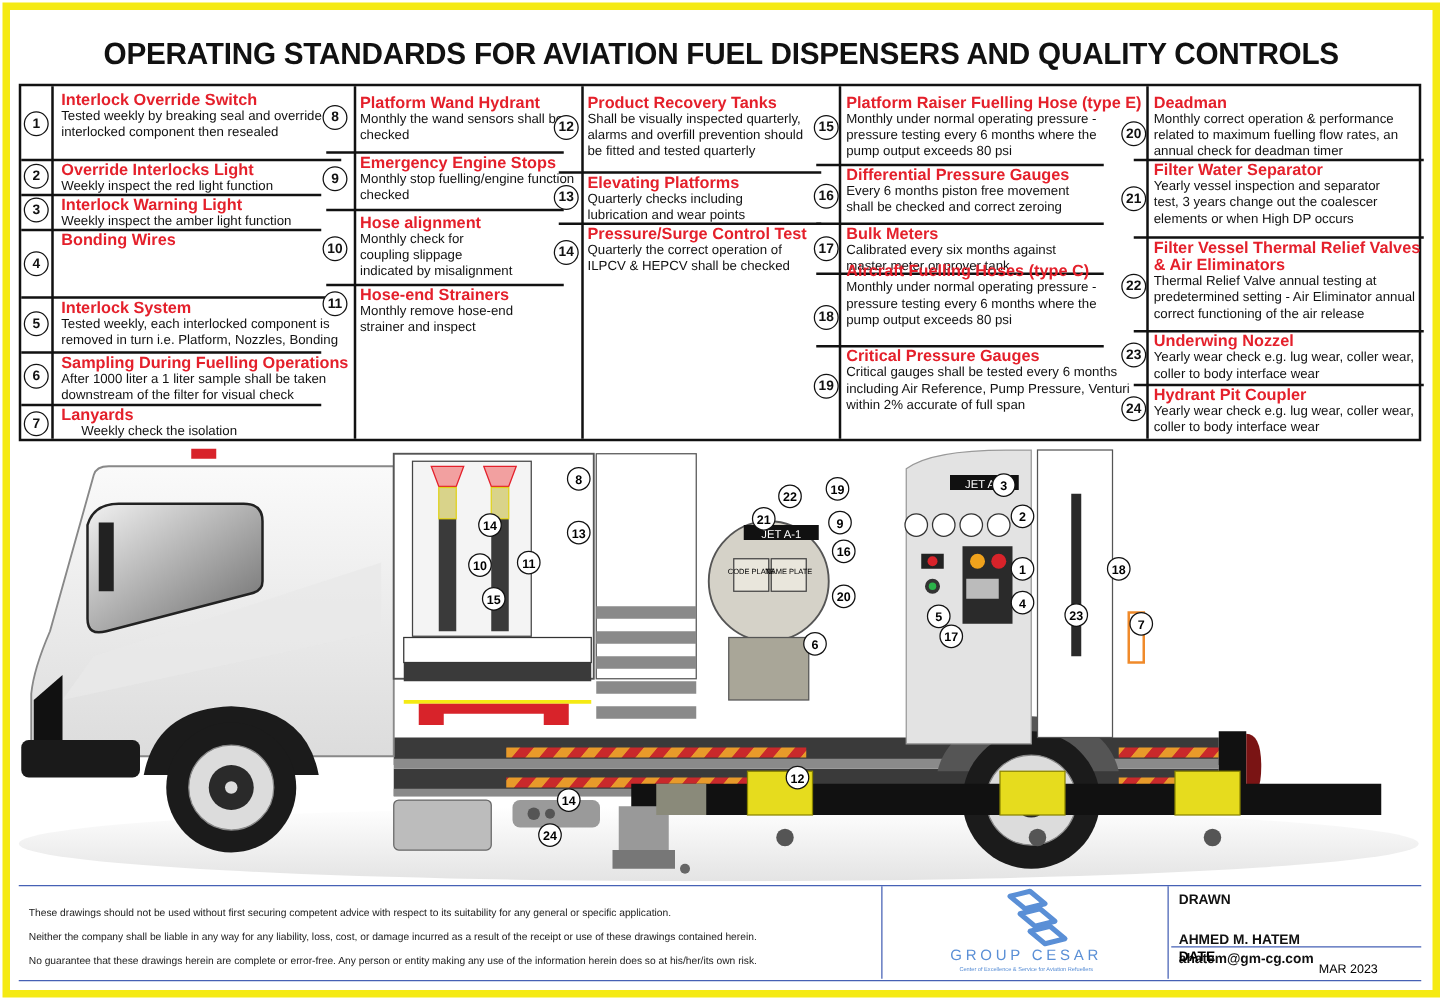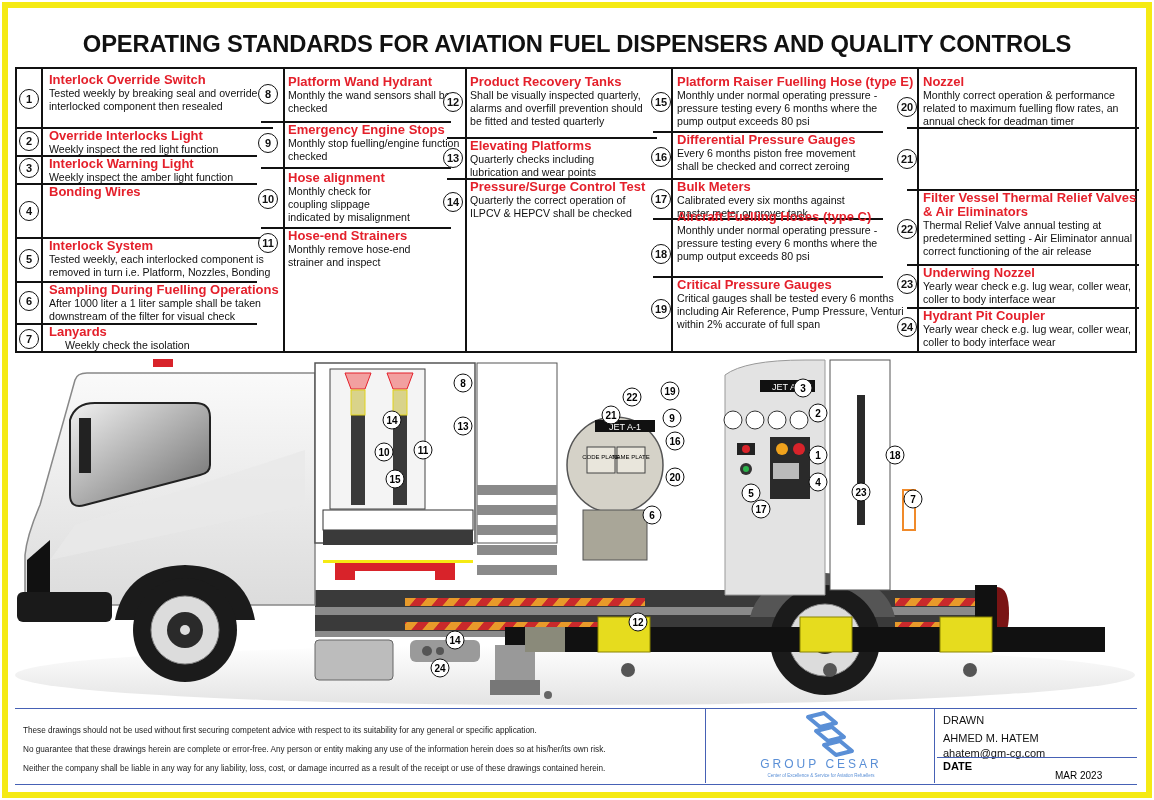--- a/index.html
+++ b/index.html
@@ -12,21 +12,21 @@
   .colsep { position: absolute; top: 0; width: 2px; height: 100%; background: #111; }
   .item { position: absolute; }
   .item .h { color: #e4202b; font-weight: bold; font-size: 13px; line-height: 14px; white-space: nowrap; }
   .item .d { color: #111; font-size: 10.6px; line-height: 13px; }
   .hl { position: absolute; height: 2px; background: #111; }
   .num { position: absolute; width: 20px; height: 20px; border: 1.5px solid #111; border-radius: 50%; background: #fff; font-size: 11px; font-weight: bold; display: flex; align-items: center; justify-content: center; color: #111; }
   .drawing { position: absolute; left: 15px; top: 355px; width: 1122px; height: 350px; }
   .footer { position: absolute; left: 15px; top: 708px; width: 1122px; height: 77px; border-top: 1.5px solid #4661b5; border-bottom: 1.5px solid #4661b5; }
   .disc { position: absolute; left: 8px; top: 12px; font-size: 8.2px; color: #222; line-height: 19px; }
   .logo-box { position: absolute; left: 690px; top: 0; width: 230px; height: 74px; border-left: 1.5px solid #4661b5; border-right: 1.5px solid #4661b5; }
-  .drawn { position: absolute; left: 928px; top: 4px; font-size: 11px; font-weight: normal; color: #111; line-height: 15px; }
+  .drawn { position: absolute; left: 928px; top: 4px; font-size: 11px; font-weight: bold; color: #111; line-height: 15px; }
   .date-row { position: absolute; left: 922px; top: 48px; width: 200px; border-top: 1.5px solid #4661b5; }
 </style>
 </head>
 <body>
 
 <div class="frame"></div>
 
 <div class="title">OPERATING STANDARDS FOR AVIATION FUEL DISPENSERS AND QUALITY CONTROLS</div>
 
 <div class="table">
@@ -159,26 +159,30 @@
   <div class="hl" style="left:636px;top:207px;width:230px"></div>
 
   <div class="num" style="left:634px;top:230px">19</div>
   <div class="item" style="left:660px;top:209px;width:240px">
     <div class="h">Critical Pressure Gauges</div>
     <div class="d" style="width:235px">Critical gauges shall be tested every 6 months including Air Reference, Pump Pressure, Venturi within 2% accurate of full span</div>
   </div>
 
   <div class="num" style="left:880px;top:28px">20</div>
   <div class="item" style="left:906px;top:6px;width:214px">
-    <div class="h">Nozzel</div>
+    <div class="h">Deadman</div>
     <div class="d" style="width:200px">Monthly correct operation &amp; performance related to maximum fuelling flow rates, an annual check for deadman timer</div>
   </div>
   <div class="hl" style="left:890px;top:58px;width:232px"></div>
 
   <div class="num" style="left:880px;top:80px">21</div>
+  <div class="item" style="left:906px;top:60px;width:214px">
+    <div class="h">Filter Water Separator</div>
+    <div class="d" style="width:200px">Yearly vessel inspection and separator test, 3 years change out the coalescer elements or when High DP occurs</div>
+  </div>
   <div class="hl" style="left:890px;top:120px;width:232px"></div>
 
   <div class="num" style="left:880px;top:150px">22</div>
   <div class="item" style="left:906px;top:122px;width:214px">
     <div class="h" style="white-space:normal">Filter Vessel Thermal Relief Valves &amp; Air Eliminators</div>
     <div class="d" style="width:210px">Thermal Relief Valve annual testing at predetermined setting - Air Eliminator annual correct functioning of the air release</div>
   </div>
   <div class="hl" style="left:890px;top:195px;width:232px"></div>
 
   <div class="num" style="left:880px;top:205px">23</div>
@@ -428,36 +432,36 @@
     <g>
         <circle cx="425" cy="313" r="9" fill="#fff" stroke="#111"></circle>
         <text x="425" y="317">24</text>
       </g>
   </g>
 </svg>
 
 <div class="footer">
   <div class="disc">
     <div>These drawings should not be used without first securing competent advice with respect to its suitability for any general or specific application.</div>
+    <div>Neither the company shall be liable in any way for any liability, loss, cost, or damage incurred as a result of the receipt or use of these drawings contained herein.</div>
     <div>No guarantee that these drawings herein are complete or error-free. Any person or entity making any use of the information herein does so at his/her/its own risk.</div>
-    <div>Neither the company shall be liable in any way for any liability, loss, cost, or damage incurred as a result of the receipt or use of these drawings contained herein.</div>
   </div>
   <div class="logo-box">
     <svg width="230" height="74" viewBox="0 0 230 74">
       <g fill="none" stroke="#5a8fd6" stroke-width="4" stroke-linejoin="round">
         <path d="M102 8 L118 4 L130 14 L114 18 Z"></path>
         <path d="M110 22 L126 18 L138 28 L122 32 Z"></path>
         <path d="M118 36 L134 32 L146 42 L130 46 Z"></path>
       </g>
       <text x="115" y="59" text-anchor="middle" font-size="12" fill="#5a8fd6" letter-spacing="3" font-family="Liberation Sans, sans-serif">GROUP CESAR</text>
       <text x="115" y="68" text-anchor="middle" font-size="4.5" fill="#5a8fd6" font-family="Liberation Sans, sans-serif">Center of Excellence &amp; Service for Aviation Refuellers</text>
     </svg>
   </div>
   <div class="drawn">
     <div>DRAWN</div>
-    <div style="margin-top:3px">AHMED M. HATEM</div>
+    <div style="margin-top:17px">AHMED M. HATEM</div>
     <div>ahatem@gm-cg.com</div>
   </div>
   <div class="date-row">
     <div style="position:absolute;left:6px;top:2px;font-size:11px;font-weight:bold">DATE</div>
     <div style="position:absolute;left:118px;top:12px;font-size:10px;font-weight:normal">MAR 2023</div>
   </div>
 </div>
 
 </body></html>

